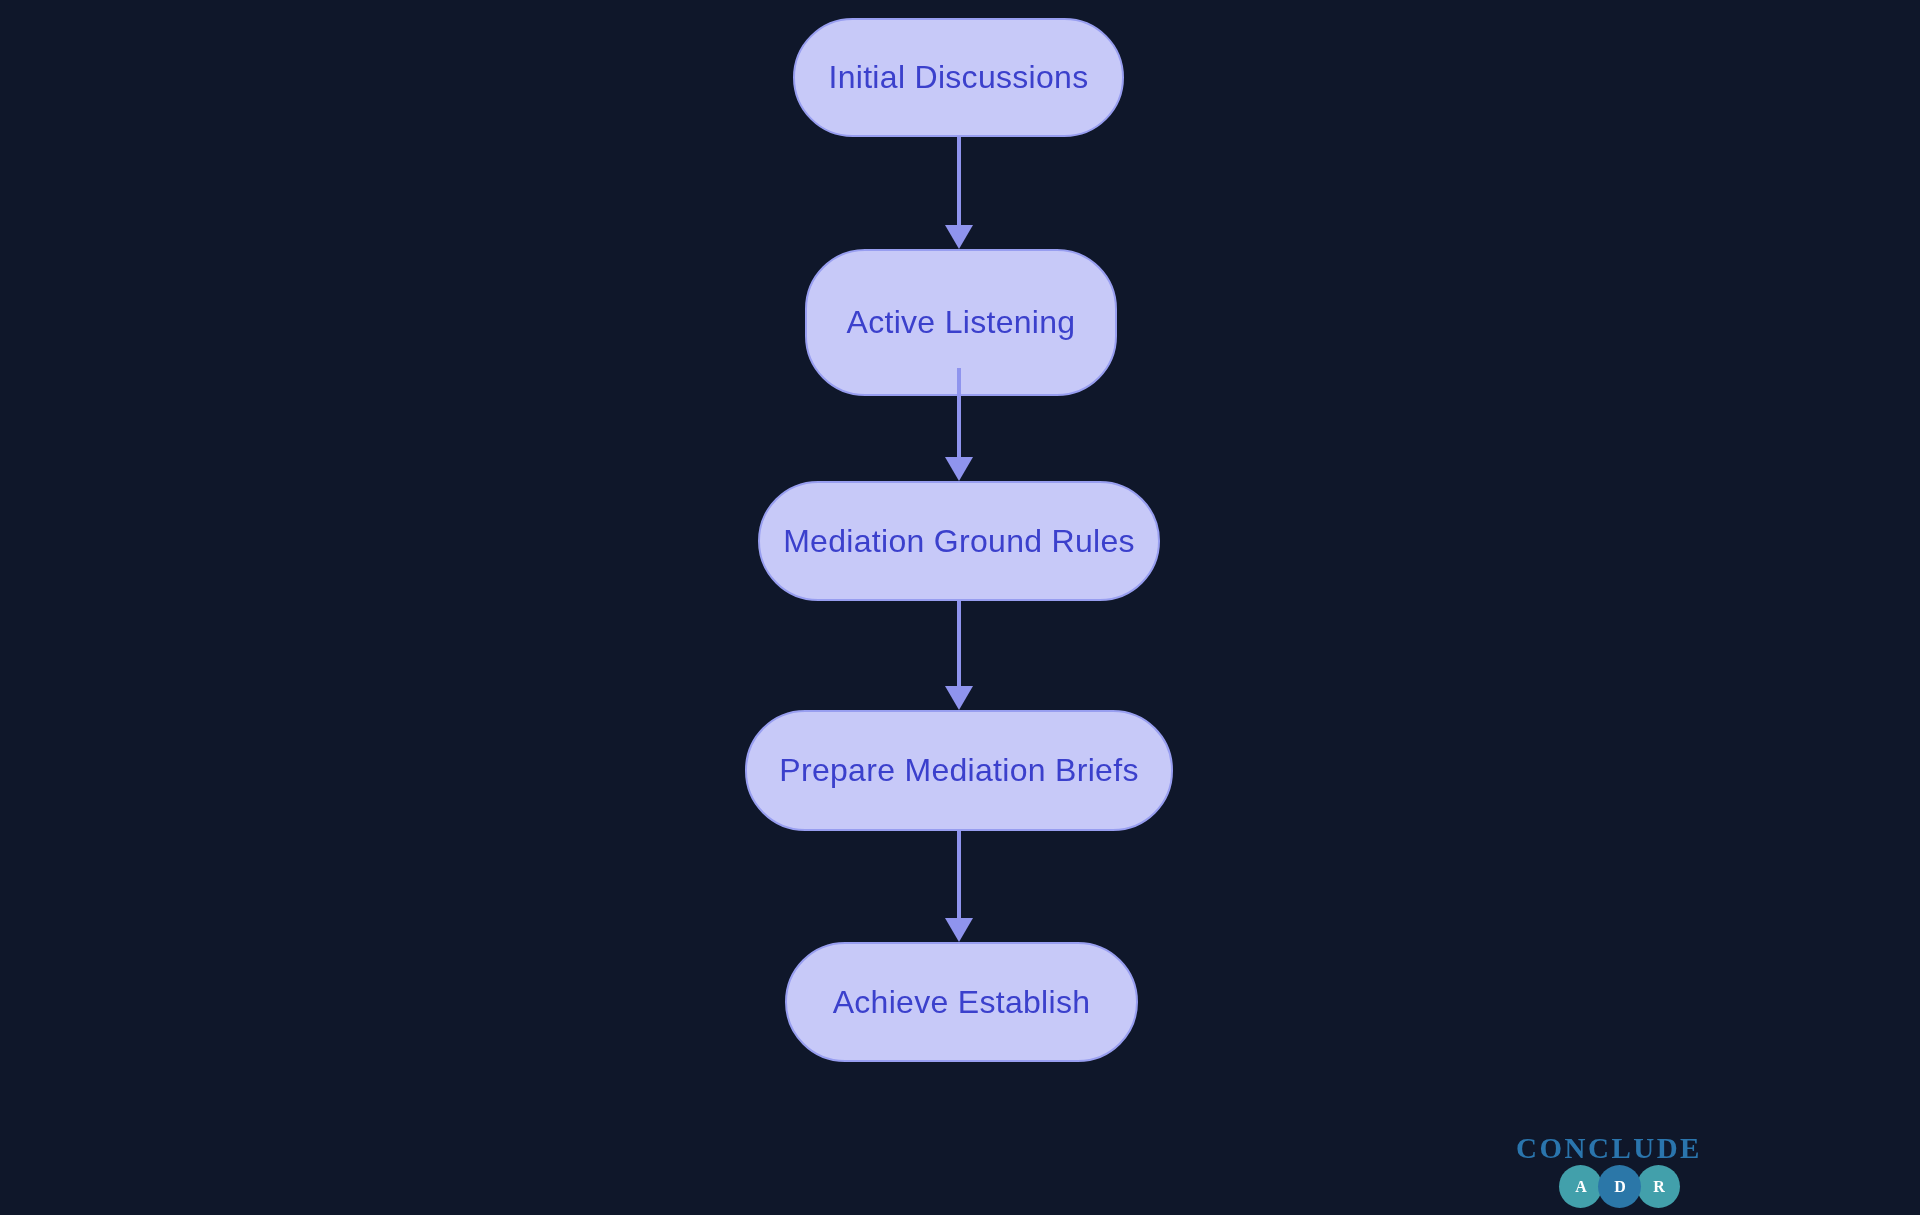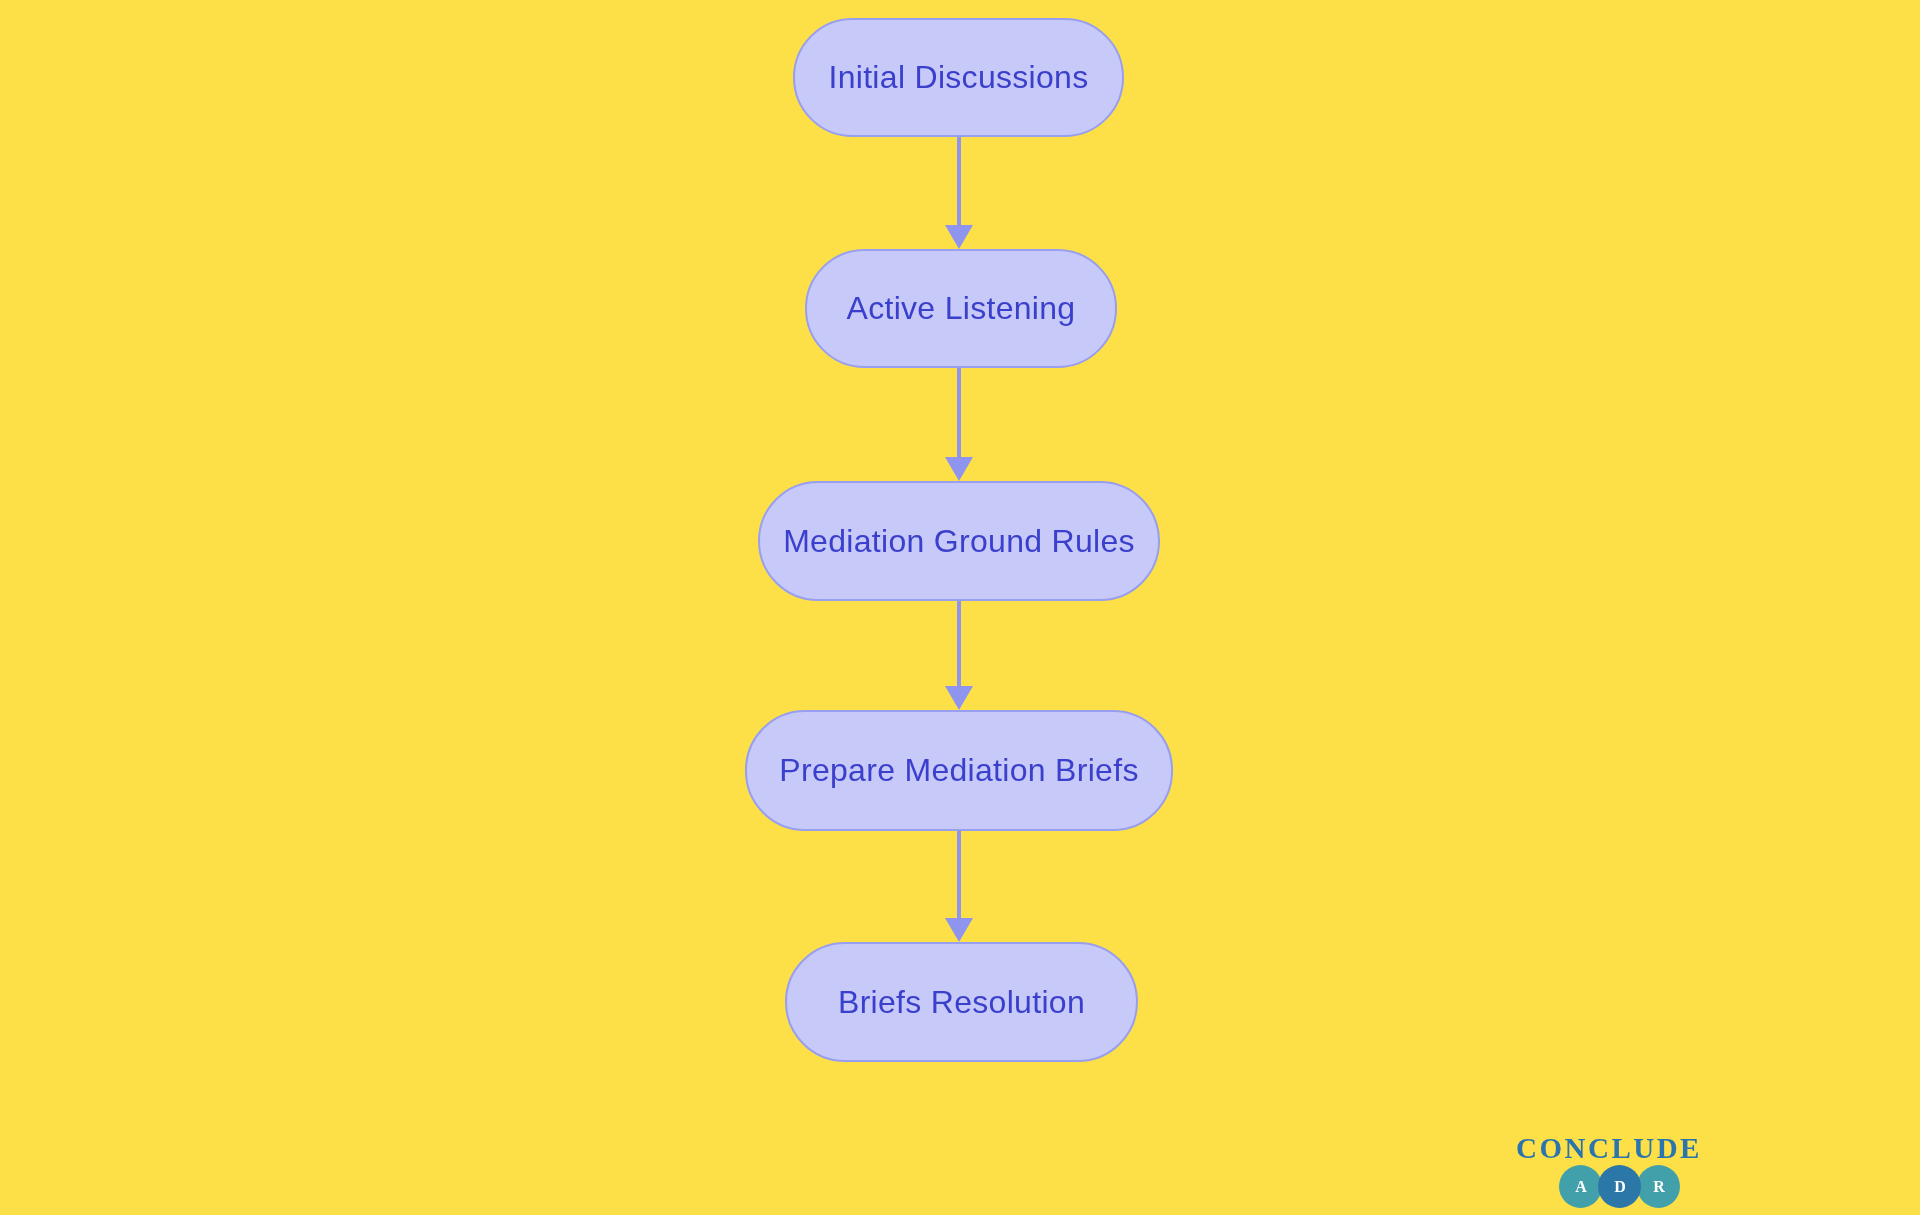--- a/index.html
+++ b/index.html
@@ -5,21 +5,21 @@
   html, body {
     margin: 0;
     padding: 0;
     background: #ffffff;
     font-family: "Liberation Sans", sans-serif;
   }
   .canvas {
     position: relative;
     width: 1920px;
     height: 1215px;
-    background: #fde047;
+    background: #0f172a;
     overflow: hidden;
   }
 
   
   .node {
     position: absolute;
     box-sizing: border-box;
     background: var(--node-fill, #c7c9f8);
     border: 2px solid var(--node-border, #989ef0);
     border-radius: 60px;
@@ -98,21 +98,21 @@
 
   <div class="node" style="left:793px; top:18px;  width:331px; height:119px;">
     <span>Initial Discussions</span>
   </div>
 
   <div class="arrow" style="left:945px; top:137px; height:112px;">
     <div class="shaft"></div>
     <div class="head"></div>
   </div>
 
-  <div class="node" style="left:805px; top:249px; width:312px; height:119px;">
+  <div class="node" style="left:805px; top:249px; width:312px; height:147px;">
     <span>Active Listening</span>
   </div>
 
   <div class="arrow" style="left:945px; top:368px; height:113px;">
     <div class="shaft"></div>
     <div class="head"></div>
   </div>
 
   <div class="node" style="left:758px; top:481px; width:402px; height:120px;">
     <span>Mediation Ground Rules</span>
@@ -126,21 +126,21 @@
   <div class="node" style="left:745px; top:710px; width:428px; height:121px;text-align:center;">
     <span>Prepare Mediation Briefs</span>
   </div>
 
   <div class="arrow" style="left:945px; top:831px; height:111px;">
     <div class="shaft"></div>
     <div class="head"></div>
   </div>
 
   <div class="node" style="left:785px; top:942px; width:353px; height:120px;">
-    <span>Briefs Resolution</span>
+    <span>Achieve Establish</span>
   </div>
 
   <div class="logo">
     <span class="wordmark">CONCLUDE</span>
     <span class="badges">
       <span class="badge" style="background: rgb(66, 160, 171);">A</span>
       <span class="badge middle" style="background: rgb(43, 119, 168);">D</span>
       <span class="badge" style="background: rgb(66, 160, 171);">R</span>
     </span>
   </div>

